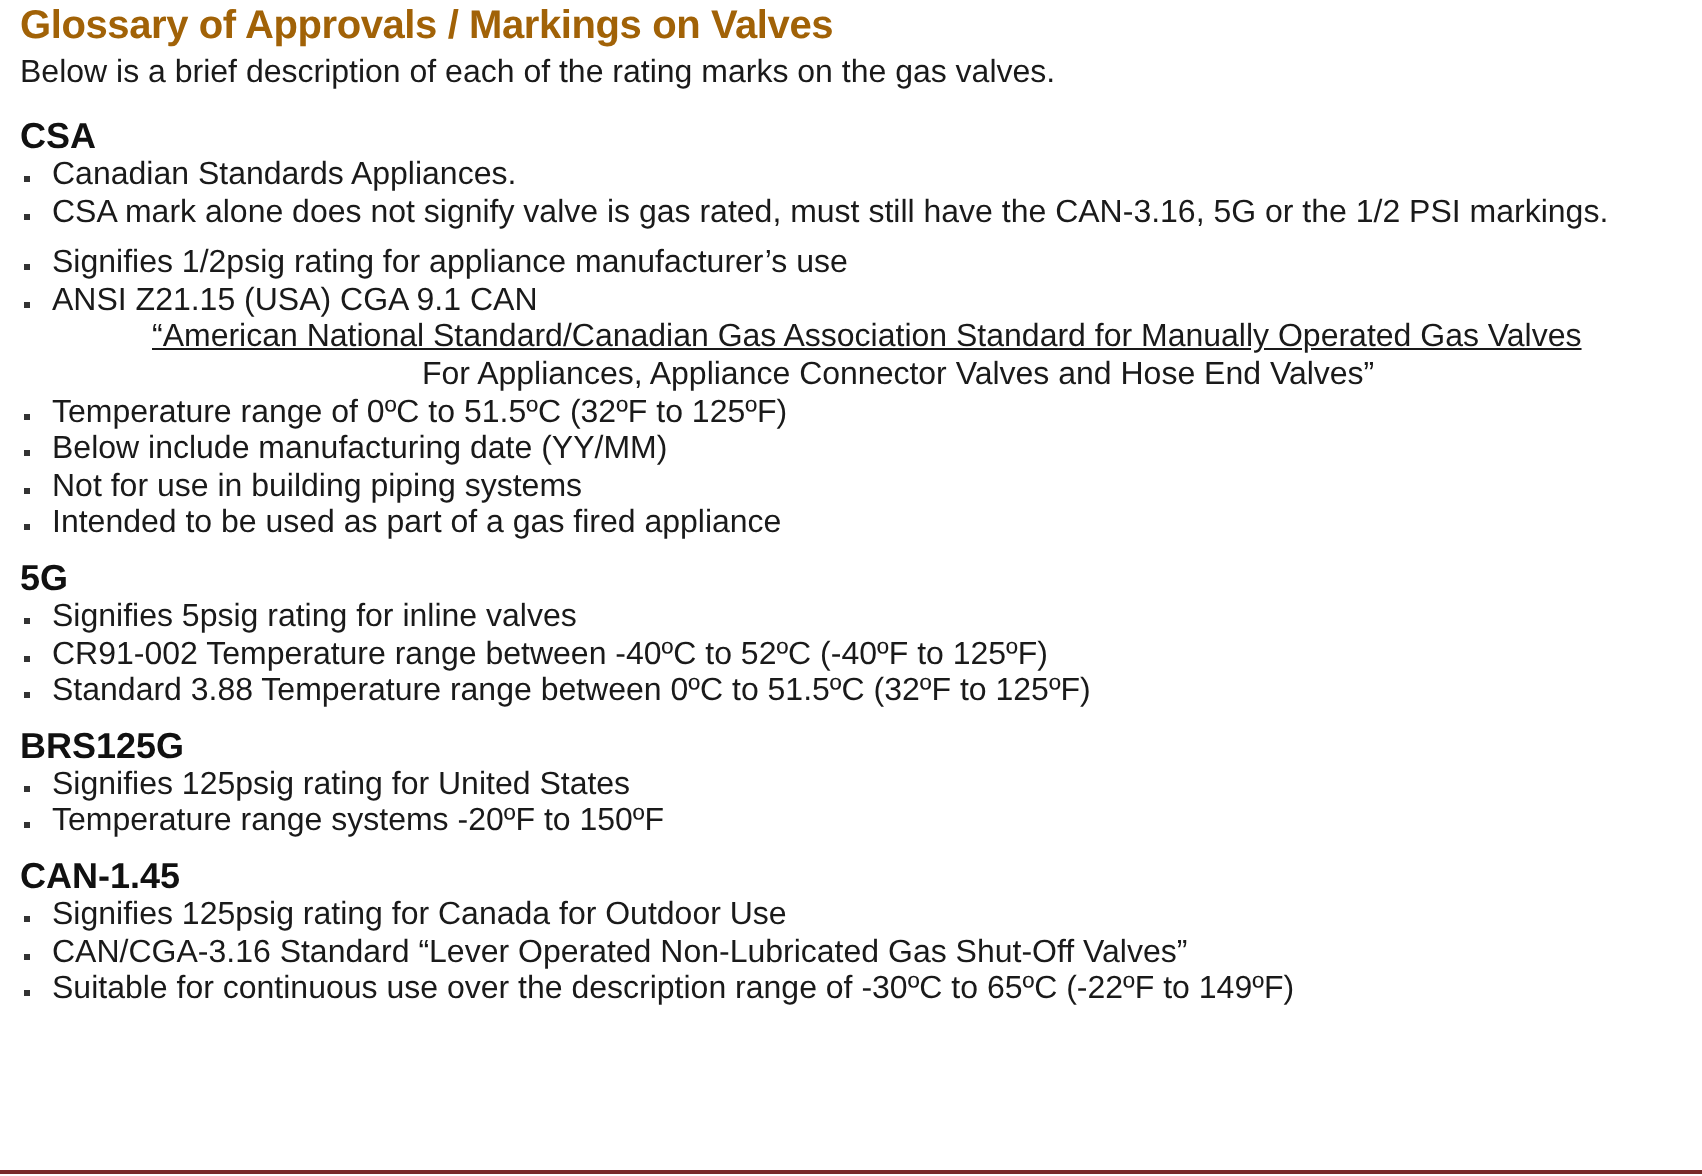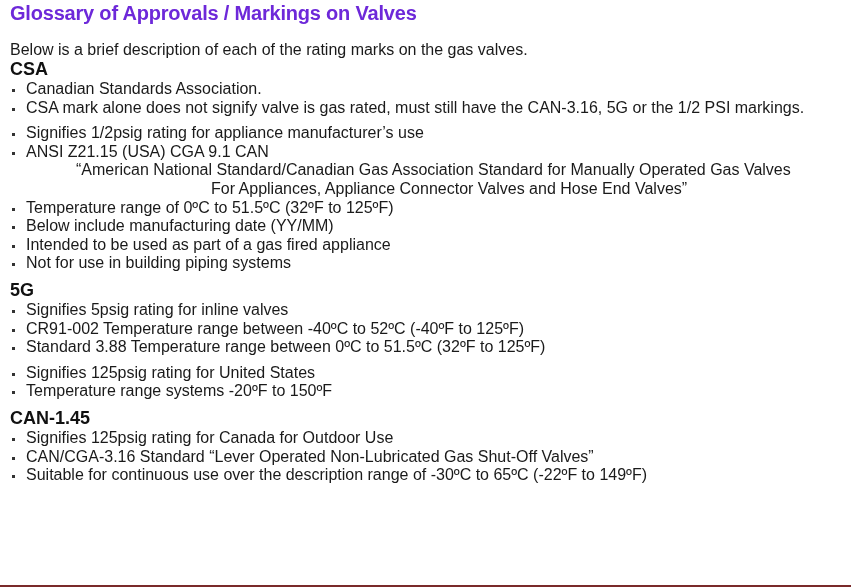--- a/index.html
+++ b/index.html
@@ -1,71 +1,72 @@
 <!DOCTYPE html>
 <html><head>
 <meta charset="utf-8">
 <style>
   html, body { margin: 0; padding: 0; background: #ffffff; }
   body { width: 851px; height: 588px; overflow: hidden; position: relative;
          font-family: "Liberation Sans", "DejaVu Sans", sans-serif; color: #1a1a1a; }
   .page { position: absolute; left: 10px; top: 2px; width: 838px; }
-  .title { font-size: 20px; font-weight: bold; color: #6d28d9; line-height: 22px; letter-spacing: -0.2px; }
-  .intro { font-size: 16px; line-height: 19px; margin-top: 16px; }
+  .title { font-size: 20px; font-weight: bold; color: #a16207; line-height: 22px; letter-spacing: -0.2px; }
+  .intro { font-size: 16px; line-height: 19px; margin-top: 3px; }
   .section { margin-top: 7px; }
   .section-head { font-size: 18px; font-weight: bold; line-height: 21px; color: #111; }
   ul.items { list-style: none; margin: 0; padding: 0; }
   ul.items li { position: relative; padding-left: 16px; font-size: 16px; line-height: 18.6px; }
   ul.items li .bullet { position: absolute; left: 2px; top: 9px; width: 3px; height: 3px; background: #333; }
   .subquote { font-size: 16px; line-height: 18.6px; }
-  .subquote.q1 { padding-left: 66px; }
+  .subquote.q1 { padding-left: 66px; text-decoration: underline; }
   .subquote.q2 { padding-left: 201px; }
   .cont { padding-left: 16px; font-size: 16px; line-height: 18.6px; }
   .bottom-rule { position: absolute; left: 0; right: 0; top: 585px; height: 2px; background: #7a2a2a; }
 </style>
 </head>
 <body>
 
 <div class="page">
   <div class="title">Glossary of Approvals / Markings on Valves</div>
   <div class="intro">Below is a brief description of each of the rating marks on the gas valves.</div>
 
-  <div class="section" style="margin-top:0;">
+  <div class="section" style="margin-top:12px;">
     <div class="section-head">CSA</div>
     <ul class="items">
-      <li><span class="bullet"></span><span>Canadian Standards Association.</span></li>
+      <li><span class="bullet"></span><span>Canadian Standards Appliances.</span></li>
       <li><span class="bullet"></span><span>CSA mark alone does not signify valve is gas rated, must still have the CAN-3.16, 5G or the 1/2 PSI markings.</span></li>
     </ul>
   </div>
 
   <div class="section">
     <ul class="items">
       <li><span class="bullet"></span><span>Signifies 1/2psig rating for appliance manufacturer’s use</span></li>
       <li><span class="bullet"></span><span>ANSI Z21.15 (USA) CGA 9.1 CAN</span></li>
     </ul>
     <div class="subquote q1">“American National Standard/Canadian Gas Association Standard for Manually Operated Gas Valves</div>
     <div class="subquote q2">For Appliances, Appliance Connector Valves and Hose End Valves”</div>
     <ul class="items">
       <li><span class="bullet"></span><span>Temperature range of 0ºC to 51.5ºC (32ºF to 125ºF)</span></li>
       <li><span class="bullet"></span><span>Below include manufacturing date (YY/MM)</span></li>
+      <li><span class="bullet"></span><span>Not for use in building piping systems</span></li>
       <li><span class="bullet"></span><span>Intended to be used as part of a gas fired appliance</span></li>
-      <li><span class="bullet"></span><span>Not for use in building piping systems</span></li>
     </ul>
   </div>
 
   <div class="section">
     <div class="section-head">5G</div>
     <ul class="items">
       <li><span class="bullet"></span><span>Signifies 5psig rating for inline valves</span></li>
       <li><span class="bullet"></span><span>CR91-002 Temperature range between -40ºC to 52ºC (-40ºF to 125ºF)</span></li>
       <li><span class="bullet"></span><span>Standard 3.88 Temperature range between 0ºC to 51.5ºC (32ºF to 125ºF)</span></li>
     </ul>
   </div>
 
   <div class="section">
+    <div class="section-head">BRS125G</div>
     <ul class="items">
       <li><span class="bullet"></span><span>Signifies 125psig rating for United States</span></li>
     </ul>
     <ul class="items">
       <li><span class="bullet"></span><span>Temperature range systems -20ºF to 150ºF</span></li>
     </ul>
   </div>
 
   <div class="section">
     <div class="section-head">CAN-1.45</div>

